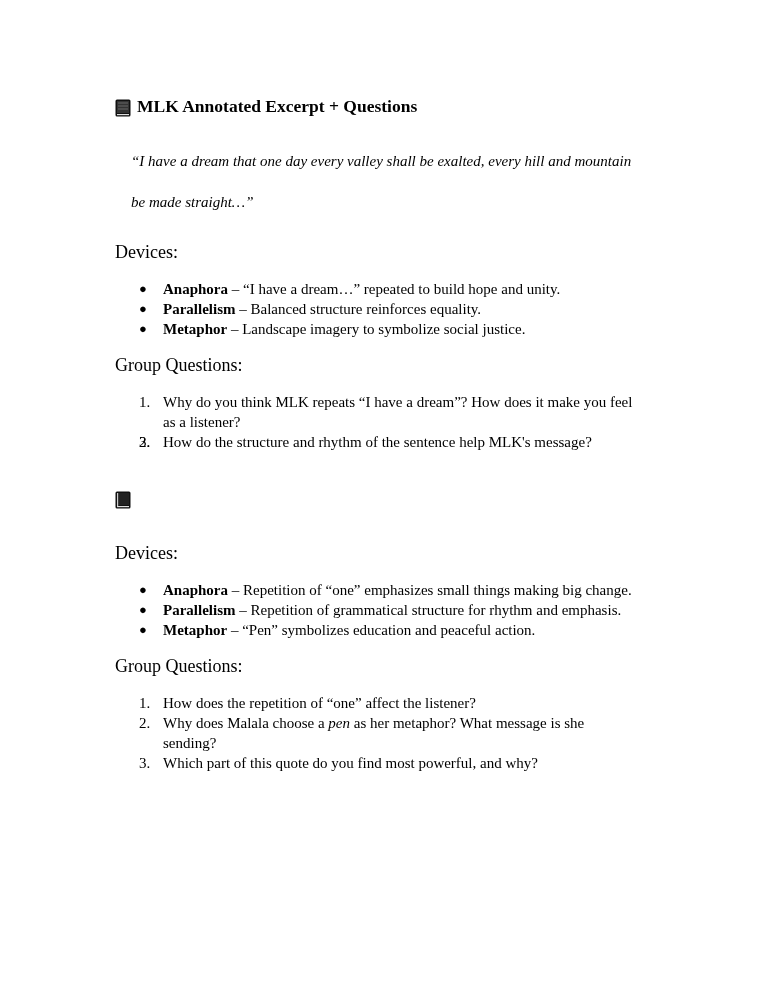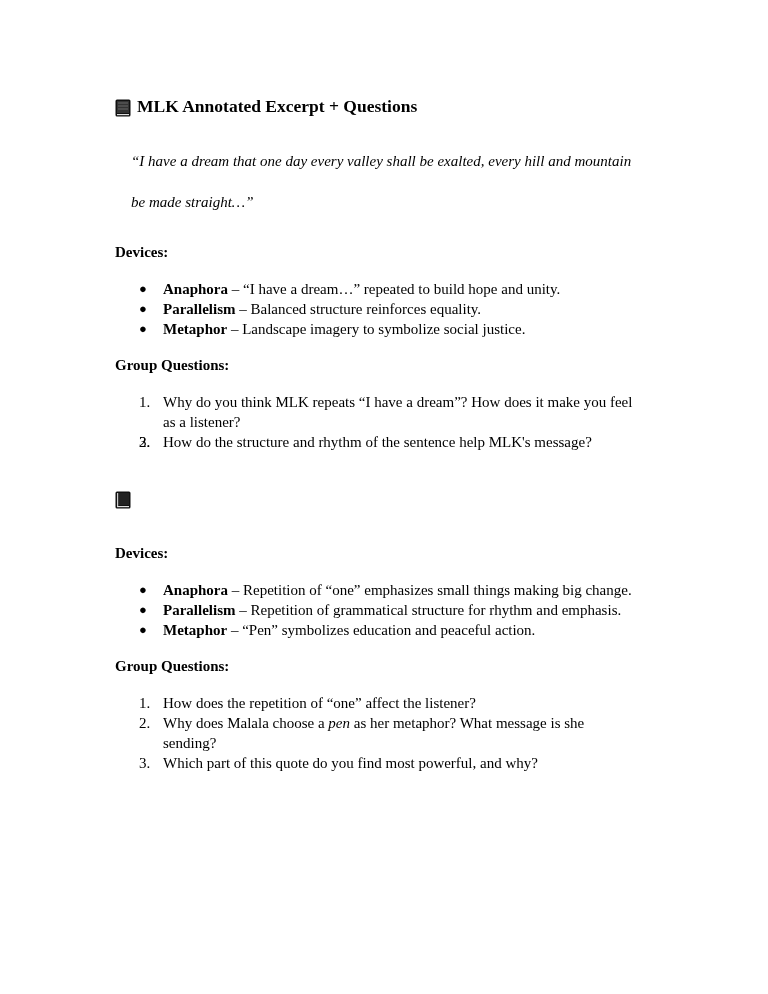--- a/index.html
+++ b/index.html
@@ -43,22 +43,22 @@
       position: relative;
     }
     .book-icon svg { display: block; }
     .quote {
       font-style: italic;
       font-size: 15px;
       line-height: 20.5px;
       margin: 16px;
     }
     .label {
-      font-weight: bold;
-      font-size: 15px;
+      font-weight: normal;
+      font-size: 18px;
       line-height: 20px;
       margin: 0;
     }
     ul.devices, ol.questions {
       margin: 0;
       padding: 0;
       list-style: none;
     }
     ul.devices li, ol.questions li {
       position: relative;

